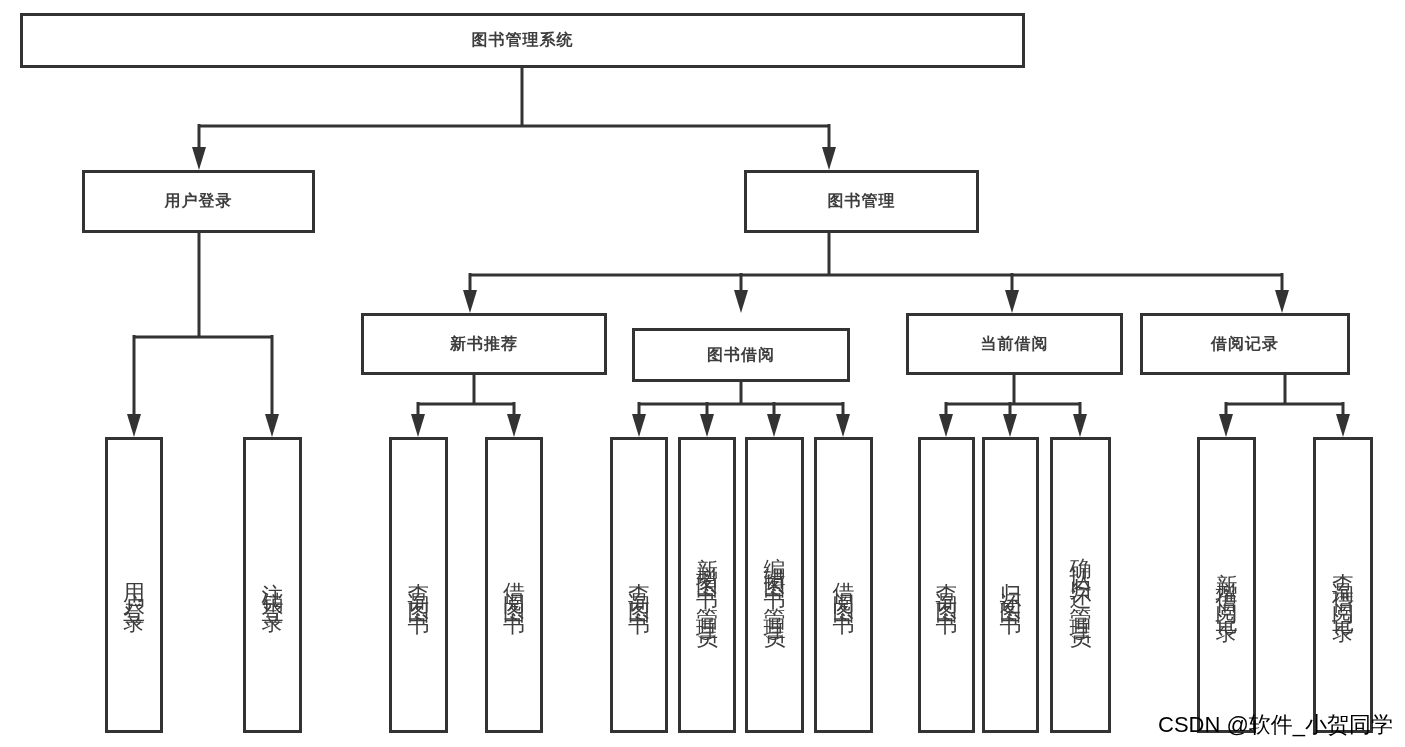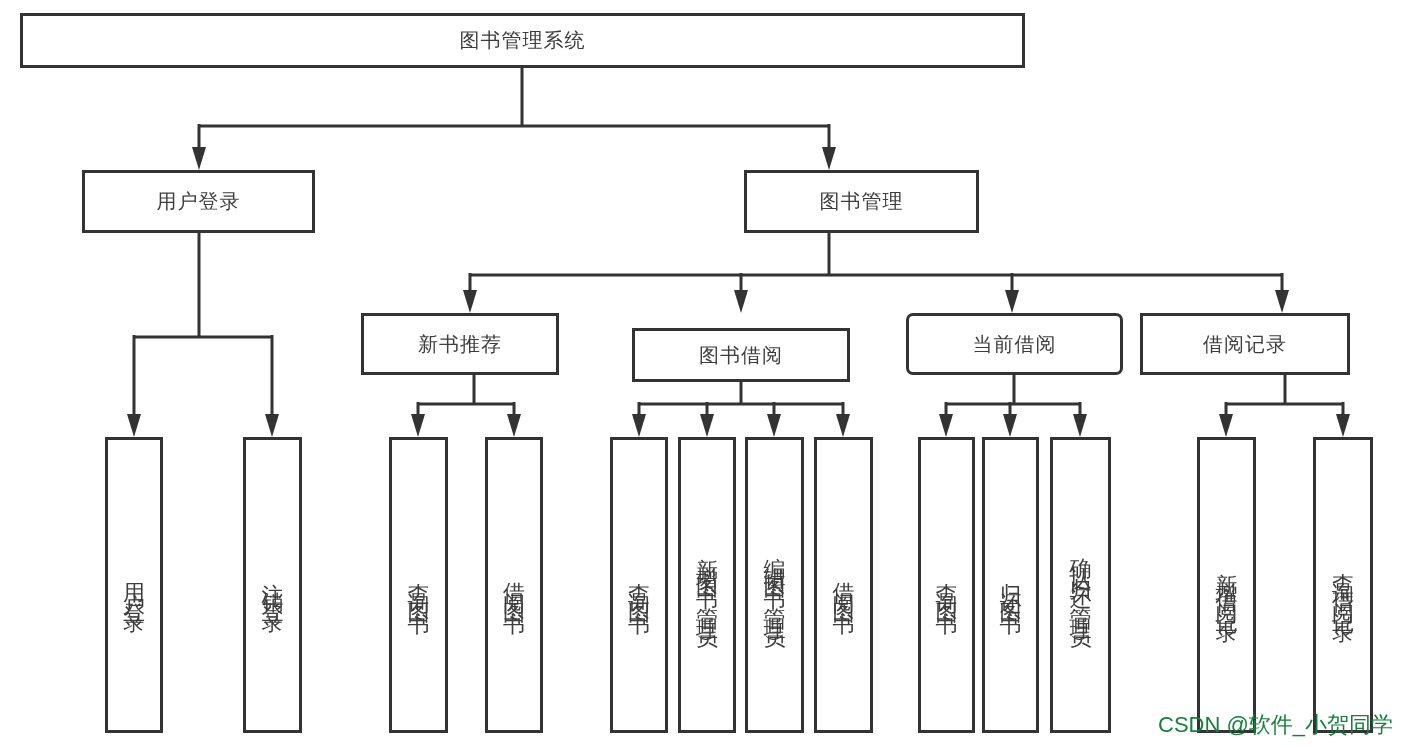--- a/index.html
+++ b/index.html
@@ -22,40 +22,41 @@
     box-sizing: border-box;
     border: 3px solid #333333;
     background: #ffffff;
     display: flex;
     align-items: center;
     justify-content: center;
     z-index: 1;
     color: #3d3d3d;
   }
   .node .hlabel {
-    font-size: 20px;
+    font-size: 16px;
     letter-spacing: 1px;
     white-space: nowrap;
     color: #3d3d3d;
+    font-weight: bold;
   }
   .node .vlabel {
     writing-mode: vertical-rl;
     text-orientation: mixed;
     font-size: 22px;
     letter-spacing: 10px;
     line-height: 1;
     color: #3d3d3d;
     white-space: nowrap;
   }
   .root-box    { left: 20px;   top: 13px;  width: 1005px; height: 55px; }
   .box-user-login    { left: 82px;  top: 170px; width: 233px; height: 63px; }
   .box-book-mgmt     { left: 744px; top: 170px; width: 235px; height: 63px; }
-  .box-new-book      { left: 361px; top: 313px; width: 198px; height: 62px; }
+  .box-new-book      { left: 361px; top: 313px; width: 246px; height: 62px; }
   .box-book-borrow   { left: 632px; top: 313px; width: 218px; height: 54px; margin-top: 15px; }
-  .box-current       { left: 906px; top: 313px; width: 217px; height: 62px; border-radius: 7px; }
+  .box-current       { left: 906px; top: 313px; width: 217px; height: 62px; }
   .box-records       { left: 1140px; top: 313px; width: 210px; height: 62px; }
   .leaf { top: 437px; height: 296px; }
   .leaf-1  { left: 105px;  width: 58px; }
   .leaf-2  { left: 243px;  width: 59px; }
   .leaf-3  { left: 389px;  width: 59px; }
   .leaf-4  { left: 485px;  width: 58px; }
   .leaf-5  { left: 610px;  width: 58px; }
   .leaf-6  { left: 678px;  width: 58px; }
   .leaf-7  { left: 745px;  width: 59px; }
   .leaf-8  { left: 814px;  width: 59px; }
@@ -63,21 +64,21 @@
   .leaf-10 { left: 982px;  width: 57px; }
   .leaf-11 { left: 1050px; width: 61px; }
   .leaf-12 { left: 1197px; width: 59px; }
   .leaf-13 { left: 1313px; width: 60px; }
   .watermark {
     position: absolute;
     left: 1158px;
     top: 710px;
     z-index: 5;
     font-size: 22px;
-    color: #15803d;
+    color: #000000;
     white-space: nowrap;
   }
 </style>
 </head>
 <body>
 
 <div class="canvas">
 
   <svg class="connector-layer" viewBox="0 0 1405 747" xmlns="http://www.w3.org/2000/svg">
     <g stroke="#333333" stroke-width="3" fill="none">

